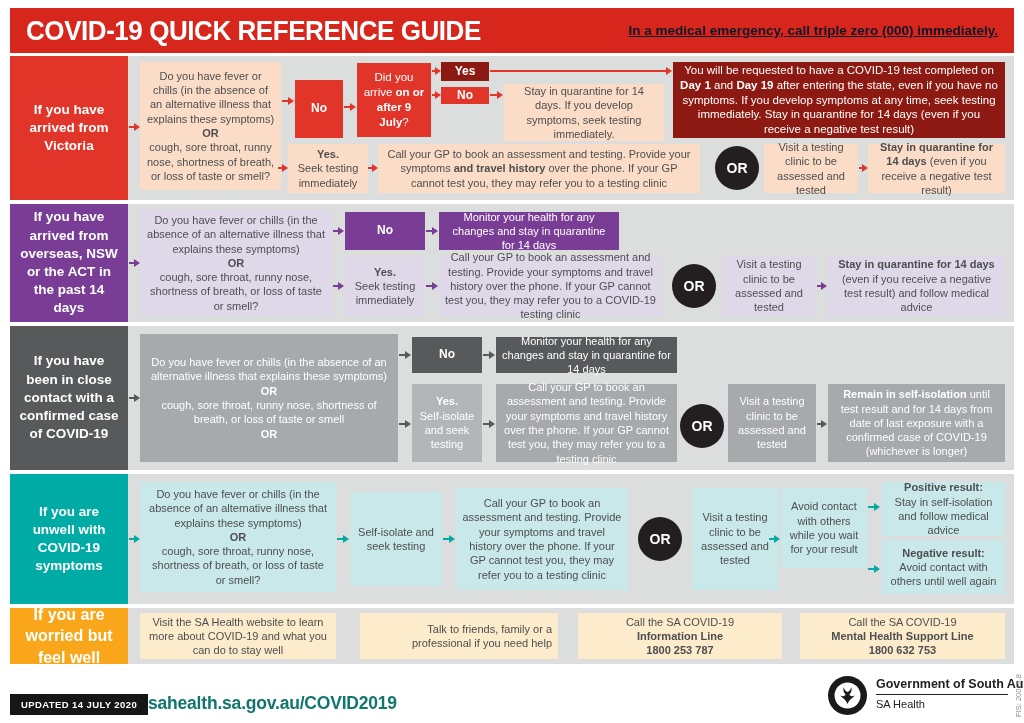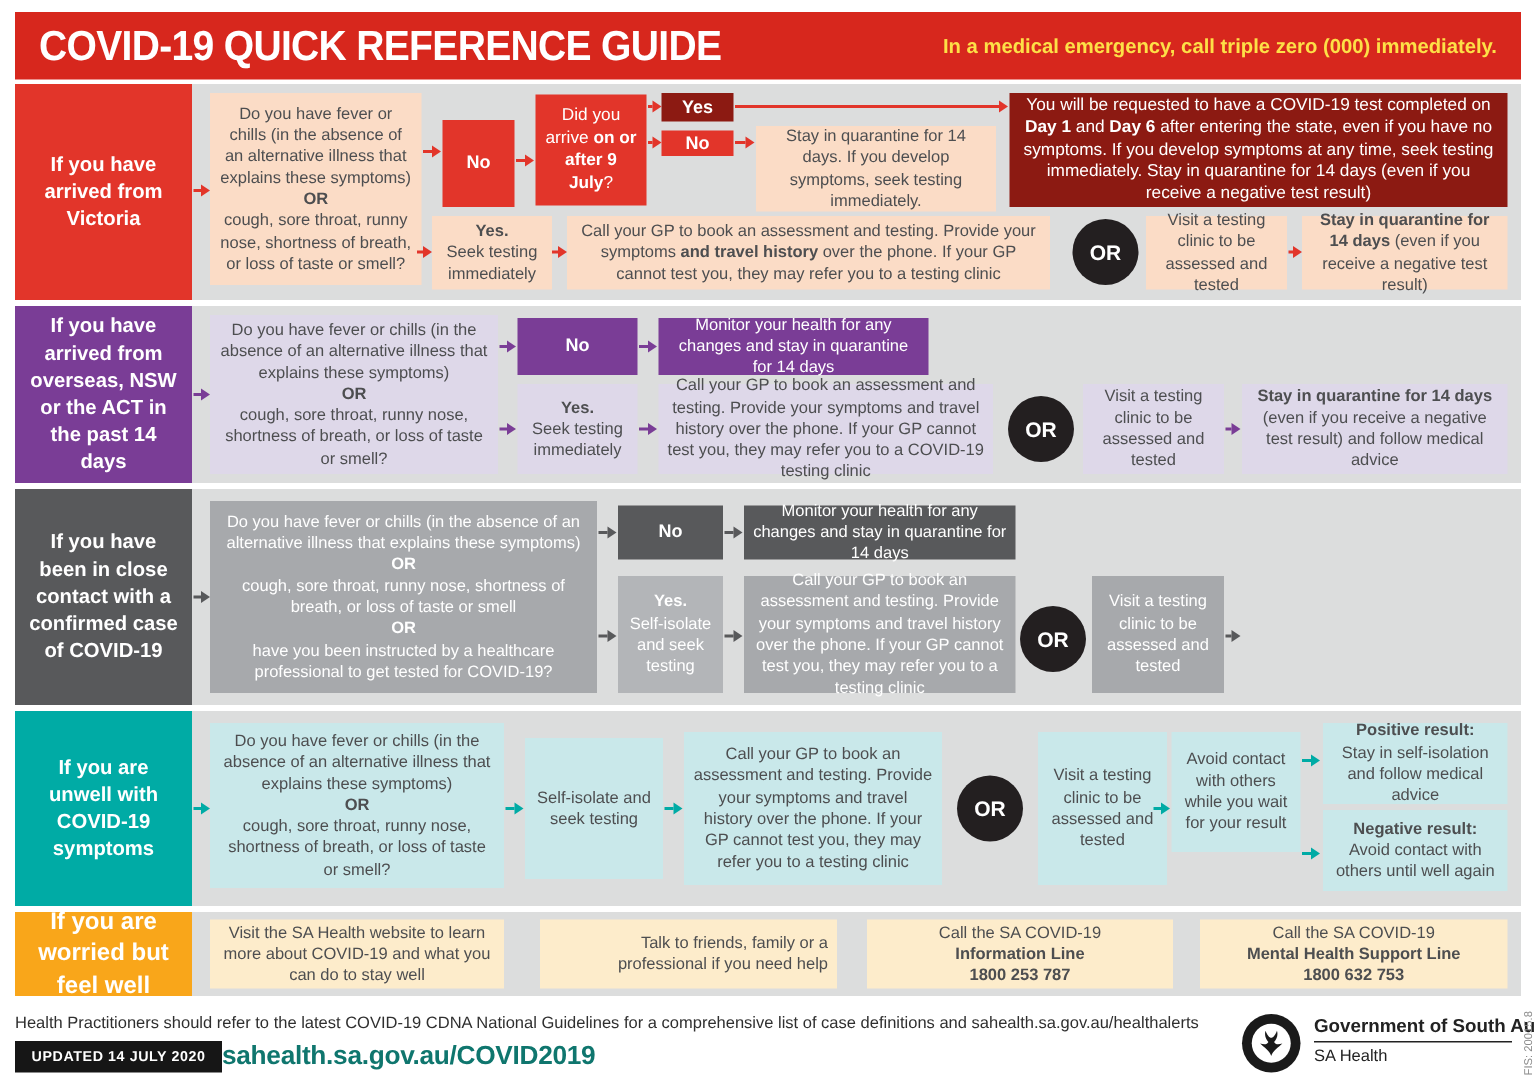--- a/index.html
+++ b/index.html
@@ -3,21 +3,21 @@
 <meta charset="utf-8">
 <style>
   html,body{margin:0;padding:0;background:#fff;}
   #page{position:relative;width:1024px;height:723px;background:#fff;overflow:hidden;
         font-family:"Liberation Sans",sans-serif;-webkit-font-smoothing:antialiased;}
   
   #hdr{position:absolute;left:10px;top:8px;width:1004px;height:45px;background:#d7271d;
        display:flex;align-items:center;justify-content:space-between;padding:0 16px;box-sizing:border-box;}
   #hdr .ttl{color:#fff;font-weight:bold;font-size:28px;letter-spacing:-0.5px;
             transform:scaleX(0.93);transform-origin:left center;white-space:nowrap;}
-  #hdr .emg{color:#fde047;font-weight:bold;font-size:13.5px;white-space:nowrap;}
+  #hdr .emg{color:#0f172a;font-weight:bold;font-size:13.5px;white-space:nowrap;text-decoration:underline;}
   
   .row{position:absolute;left:10px;width:1004px;background:#dcdddd;}
   #r1{top:56px;height:144px;}
   #r2{top:204px;height:118px;}
   #r3{top:326px;height:144px;}
   #r4{top:474px;height:130px;}
   #r5{top:608px;height:56px;}
   .side{position:absolute;left:0;top:0;width:118px;height:100%;display:flex;align-items:center;
         justify-content:center;text-align:center;color:#fff;font-weight:bold;font-size:13.5px;
         line-height:1.35;padding:0 9px;box-sizing:border-box;}
@@ -80,21 +80,21 @@
       <span><span>Did you arrive </span><b>on or after 9 July</b><span>?</span></span>
     </div>
     <div class="arr c-red" style="left:422px;top:15px;width:8px;"></div>
     <div class="bx bg-maroon wt lbl" style="left:431px;top:6px;width:48px;height:19px;padding:0;">Yes</div>
     <div class="arr c-red" style="left:422px;top:39px;width:8px;"></div>
     <div class="bx bg-red wt lbl" style="left:431px;top:31px;width:48px;height:17px;padding:0;">No</div>
     <div class="arr c-red" style="left:480px;top:39px;width:12px;"></div>
     <div class="bx bg-peach" style="left:494px;top:28px;width:160px;height:57px;">Stay in quarantine for 14 days. If you develop symptoms, seek testing immediately.</div>
     <div class="arr c-red" style="left:480px;top:15px;width:181px;"></div>
     <div class="bx bg-maroon wt" style="left:663px;top:6px;width:332px;height:76px;font-size:11.5px;">
-      <span><span>You will be requested to have a COVID-19 test completed on </span><b>Day 1</b><span> and </span><b>Day 6</b><span> after entering the state, even if you have no symptoms. If you develop symptoms at any time, seek testing immediately. Stay in quarantine for 14 days (even if you receive a negative test result)</span></span>
+      <span><span>You will be requested to have a COVID-19 test completed on </span><b>Day 1</b><span> and </span><b>Day 19</b><span> after entering the state, even if you have no symptoms. If you develop symptoms at any time, seek testing immediately. Stay in quarantine for 14 days (even if you receive a negative test result)</span></span>
     </div>
 
     <div class="arr c-red" style="left:268px;top:112px;width:9px;"></div>
     <div class="bx bg-peach" style="left:278px;top:88px;width:80px;height:49px;">
       <b class="blk">Yes.</b>
       <span>Seek testing immediately</span>
     </div>
     <div class="arr c-red" style="left:358px;top:112px;width:9px;"></div>
     <div class="bx bg-peach" style="left:368px;top:88px;width:322px;height:49px;">
       <span><span>Call your GP to book an assessment and testing. Provide your symptoms </span><b>and travel history</b><span> over the phone. If your GP cannot test you, they may refer you to a testing clinic</span></span>
@@ -135,36 +135,38 @@
   </div>
 
   <div id="r3" class="row">
     <div class="side bg-dgry">If you have been in close contact with a confirmed case of COVID-19</div>
     <div class="arr c-gry" style="left:119px;top:72px;width:10px;"></div>
     <div class="bx bg-mgry wt" style="left:130px;top:8px;width:258px;height:128px;">
       <span>Do you have fever or chills (in the absence of an alternative illness that explains these symptoms)</span>
       <b class="blk">OR</b>
       <span>cough, sore throat, runny nose, shortness of breath, or loss of taste or smell</span>
       <b class="blk">OR</b>
-      <span>have you been instructed by a healthcare professional to get tested for COVID-19?</span>
     </div>
     <div class="arr c-gry" style="left:389px;top:29px;width:11px;"></div>
     <div class="bx bg-dgry wt lbl" style="left:402px;top:11px;width:70px;height:36px;">No</div>
     <div class="arr c-gry" style="left:473px;top:29px;width:11px;"></div>
     <div class="bx bg-dgry wt" style="left:486px;top:11px;width:181px;height:36px;">Monitor your health for any changes and stay in quarantine for 14 days</div>
     <div class="arr c-gry" style="left:389px;top:98px;width:11px;"></div>
     <div class="bx bg-lgry wt" style="left:402px;top:58px;width:70px;height:78px;">
       <b class="blk">Yes.</b>
       <span>Self-isolate and seek testing</span>
     </div>
     <div class="arr c-gry" style="left:473px;top:98px;width:11px;"></div>
     <div class="bx bg-mgry wt" style="left:486px;top:58px;width:181px;height:78px;">Call your GP to book an assessment and testing. Provide your symptoms and travel history over the phone. If your GP cannot test you, they may refer you to a testing clinic</div>
     <div class="or" style="left:670px;top:78px;">OR</div>
     <div class="bx bg-mgry wt" style="left:718px;top:58px;width:88px;height:78px;">Visit a testing clinic to be assessed and tested</div>
     <div class="arr c-gry" style="left:807px;top:98px;width:9px;"></div>
+    <div class="bx bg-mgry wt" style="left:818px;top:58px;width:177px;height:78px;">
+      <span><b>Remain in self-isolation</b><span> until test result and for 14 days from date of last exposure with a confirmed case of COVID-19 (whichever is longer)</span></span>
+    </div>
   </div>
 
   <div id="r4" class="row">
     <div class="side bg-tea">If you are unwell with COVID-19 symptoms</div>
     <div class="arr c-tea" style="left:119px;top:65px;width:10px;"></div>
     <div class="bx bg-ltea" style="left:130px;top:8px;width:196px;height:110px;">
       <span>Do you have fever or chills (in the absence of an alternative illness that explains these symptoms)</span>
       <b class="blk">OR</b>
       <span>cough, sore throat, runny nose, shortness of breath, or loss of taste or smell?</span>
     </div>
@@ -197,21 +199,20 @@
       <b class="blk">Information Line</b>
       <b class="blk">1800 253 787</b>
     </div>
     <div class="bx bg-cream" style="left:790px;top:5px;width:205px;height:46px;">
       <span>Call the SA COVID-19</span>
       <b class="blk">Mental Health Support Line</b>
       <b class="blk">1800 632 753</b>
     </div>
   </div>
 
-  <div id="note">Health Practitioners should refer to the latest COVID-19 CDNA National Guidelines for a comprehensive list of case definitions and sahealth.sa.gov.au/healthalerts</div>
   <div id="upd">UPDATED 14 JULY 2020</div>
   <div id="url">sahealth.sa.gov.au/COVID2019</div>
   <svg id="crest" viewBox="0 0 41 41">
     <circle cx="20.5" cy="20.5" r="19.5" fill="#1a1a1a"></circle>
     <circle cx="20.5" cy="20.5" r="13" fill="#ffffff"></circle>
     <path fill="#1a1a1a" d="M20.5 29c-1.2-3.8-4.6-5.6-7.4-8.4 2.7.9 4.6.8 5.5-1-1.8-1.9-2.8-4.6-1.9-7.4.9 2.8 2.6 4.7 3.8 4.7s2.9-1.9 3.8-4.7c.9 2.8-.1 5.5-1.9 7.4.9 1.8 2.8 1.9 5.5 1-2.8 2.8-6.2 4.6-7.4 8.4z"></path>
   </svg>
   <div id="govblk">
     <div class="g1">Government of South Australia</div>
     <div class="rule"></div>

